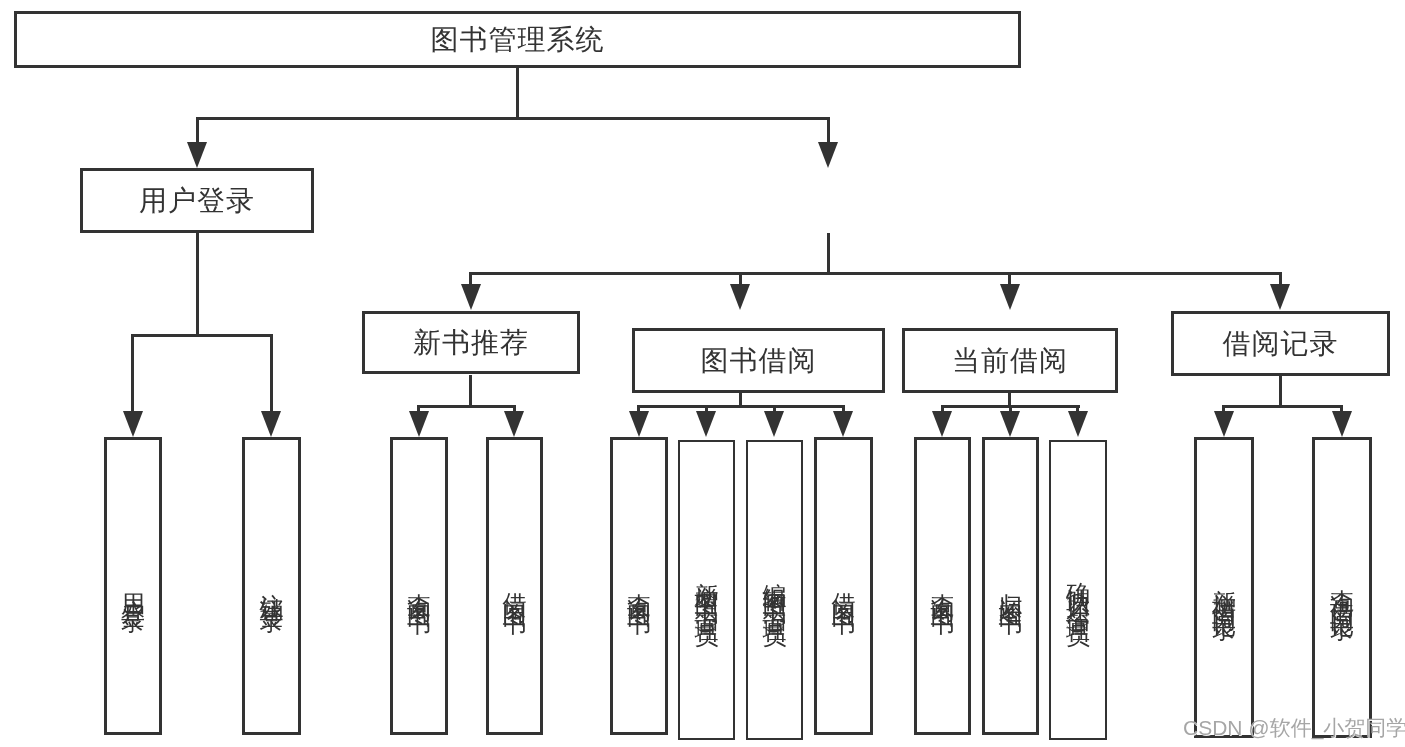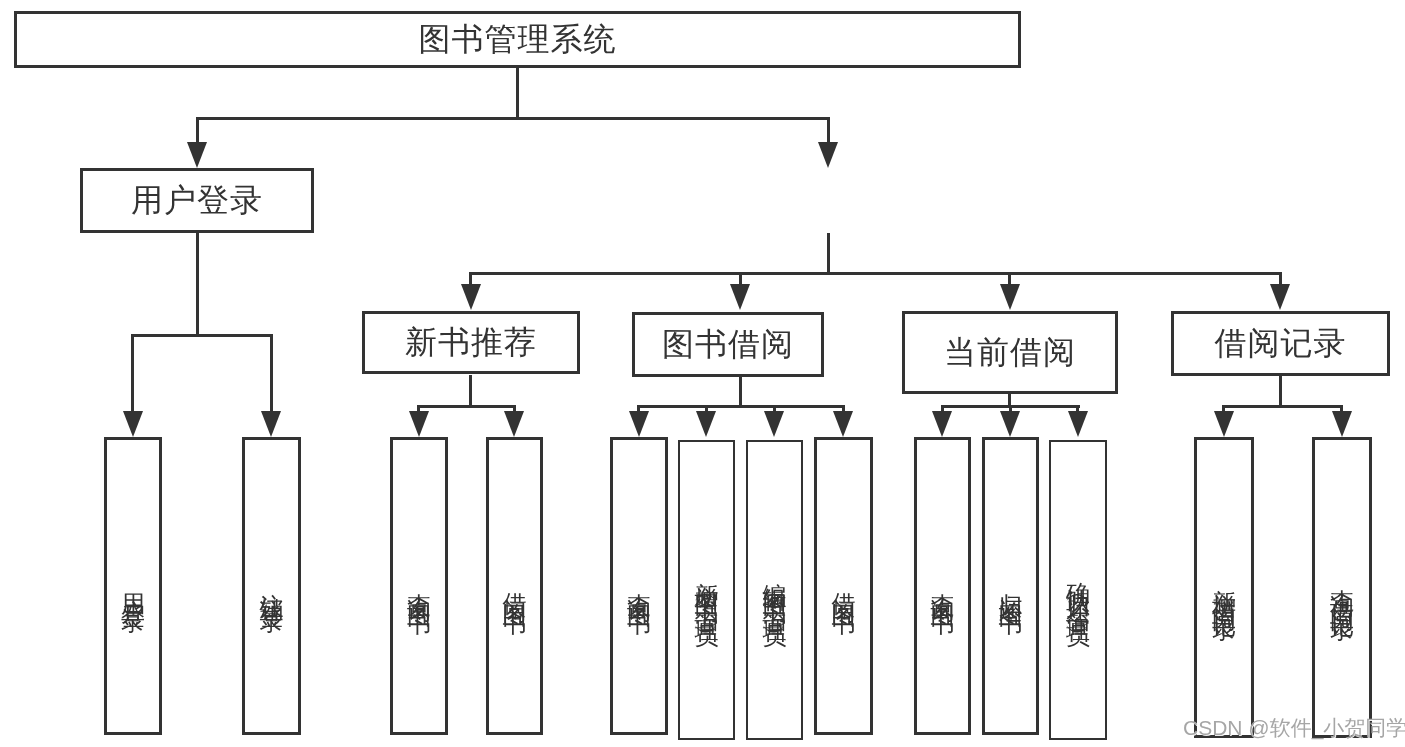--- a/index.html
+++ b/index.html
@@ -3,21 +3,21 @@
 <meta charset="utf-8">
 <style>
   html,body{margin:0;padding:0;background:#fff;}
   .canvas{
     position:relative;width:1405px;height:747px;background:#ffffff;overflow:hidden;
     font-family:"Liberation Sans","DejaVu Sans",sans-serif;
   }
   .box{
     position:absolute;box-sizing:border-box;background:#fff;border:3px solid #333;
     display:flex;align-items:center;justify-content:center;
-    font-size:32px;color:#333;letter-spacing:1px;white-space:nowrap;z-index:2;
+    font-size:28px;color:#333;letter-spacing:1px;white-space:nowrap;z-index:2;
   }
   .vbox{
     position:absolute;box-sizing:border-box;background:#fff;border:3px solid #333;
     display:flex;align-items:center;justify-content:center;
     font-size:24px;color:#333;z-index:2;
   }
   .vbox.thin{border-width:2px;}
   .vbox .vtext{
     writing-mode:vertical-rl;text-orientation:mixed;
     line-height:1;letter-spacing:6px;
@@ -104,24 +104,24 @@
     <span>图书管理系统</span>
   </div>
 
   <div class="box" style="left:80px;top:168px;width:234px;height:65px">
     <span>用户登录</span>
   </div>
 
   <div class="box" style="left:362px;top:311px;width:218px;height:63px">
     <span>新书推荐</span>
   </div>
-  <div class="box" style="left:632px;top:312px;width:192px;height:65px">
+  <div class="box" style="left:632px;top:328px;width:253px;height:65px">
     <span>图书借阅</span>
   </div>
-  <div class="box" style="left:902px;top:311px;width:216px;height:83px">
+  <div class="box" style="left:902px;top:328px;width:216px;height:65px">
     <span>当前借阅</span>
   </div>
   <div class="box" style="left:1171px;top:311px;width:219px;height:65px">
     <span>借阅记录</span>
   </div>
 
   <div class="vbox" style="left:104px;top:437px;width:58px;height:298px">
     <span class="vtext">用户登录</span>
   </div>
   <div class="vbox" style="left:242px;top:437px;width:59px;height:298px">

